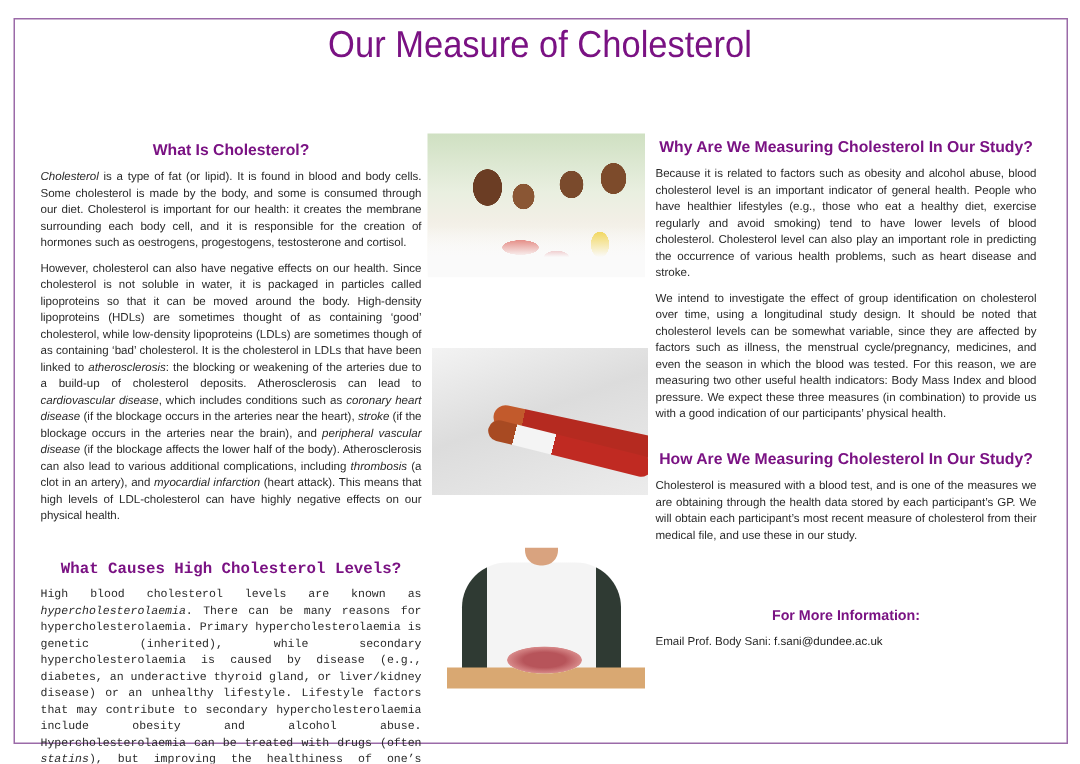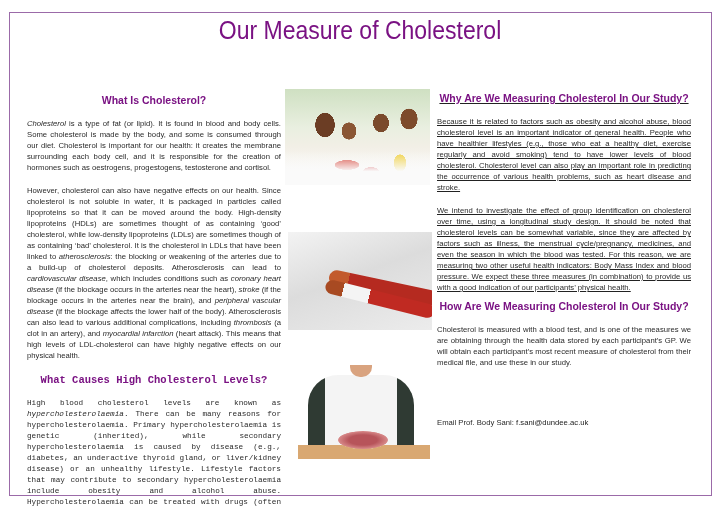--- a/index.html
+++ b/index.html
@@ -5,21 +5,21 @@
   html, body { margin: 0; padding: 0; background: #ffffff; }
   body { width: 720px; height: 509px; position: relative; overflow: hidden;
          font-family: "Liberation Sans", sans-serif; color: #222; }
   .frame { position: absolute; left: 9px; top: 12px; width: 703px; height: 484px;
            border: 1px solid #9b6aa8; box-sizing: border-box; }
   .title { position: absolute; left: 0; top: 16px; width: 720px; text-align: center;
            font-size: 25px; color: #7a1283; font-family: "Liberation Sans", sans-serif;
            transform: scaleX(0.92); transform-origin: center; }
   .col { position: absolute; }
   .h { font-weight: bold; color: #7a1283; font-size: 10.5px; margin: 0 0 6px 0; text-align: center; }
-  .p { font-size: 7.7px; line-height: 11px; text-align: justify; margin: 12px 0 6px 0; color: #2a2a2a; }
+  .p { font-size: 7.7px; line-height: 11px; text-align: justify; margin: 0 0 6px 0; color: #2a2a2a; }
   .p i { font-style: italic; }
   a.email { color: #222; }
   .photo { position: absolute; overflow: hidden; }
   
   .family { left: 285px; top: 89px; width: 145px; height: 96px;
     background:
       radial-gradient(ellipse 16px 20px at 40px 36px, #6b3d24 60%, transparent 62%),
       radial-gradient(ellipse 12px 14px at 64px 42px, #8a5634 60%, transparent 62%),
       radial-gradient(ellipse 13px 15px at 96px 34px, #7a4a2c 60%, transparent 62%),
       radial-gradient(ellipse 14px 17px at 124px 30px, #7d4b2b 60%, transparent 62%),
@@ -73,26 +73,27 @@
   <div class="tube1"></div>
   <div class="tube2"></div>
 </div>
 <div class="photo man" title="man-with-plate-of-meat-photo">
   <div class="shirt"></div>
   <div class="face"></div>
   <div class="table"></div>
   <div class="plate"></div>
 </div>
 
-<div class="col" style="left:437px; top:92px; width:254px;text-decoration:underline;">
+<div class="col" style="left:437px; top:92px; width:254px;">
   <h2 class="h">Why Are We Measuring Cholesterol In Our Study?</h2>
   <p class="p">Because it is related to factors such as obesity and alcohol abuse, blood cholesterol level is an important indicator of general health. People who have healthier lifestyles (e.g., those who eat a healthy diet, exercise regularly and avoid smoking) tend to have lower levels of blood cholesterol. Cholesterol level can also play an important role in predicting the occurrence of various health problems, such as heart disease and stroke.</p>
   <p class="p">We intend to investigate the effect of group identification on cholesterol over time, using a longitudinal study design. It should be noted that cholesterol levels can be somewhat variable, since they are affected by factors such as illness, the menstrual cycle/pregnancy, medicines, and even the season in which the blood was tested. For this reason, we are measuring two other useful health indicators: Body Mass Index and blood pressure. We expect these three measures (in combination) to provide us with a good indication of our participants’ physical health.</p>
 </div>
 
 <div class="col" style="left:437px; top:300px; width:254px;">
   <h2 class="h">How Are We Measuring Cholesterol In Our Study?</h2>
   <p class="p">Cholesterol is measured with a blood test, and is one of the measures we are obtaining through the health data stored by each participant’s GP. We will obtain each participant’s most recent measure of cholesterol from their medical file, and use these in our study.</p>
 </div>
 
 <div class="col" style="left:437px; top:405px; width:254px;">
+  <h2 class="h" style="font-size:9.5px;">For More Information:</h2>
   <p class="p" style="text-align:left;"><span>Email Prof. Body Sani: </span><a class="email">f.sani@dundee.ac.uk</a></p>
 </div>
 
 </body></html>

